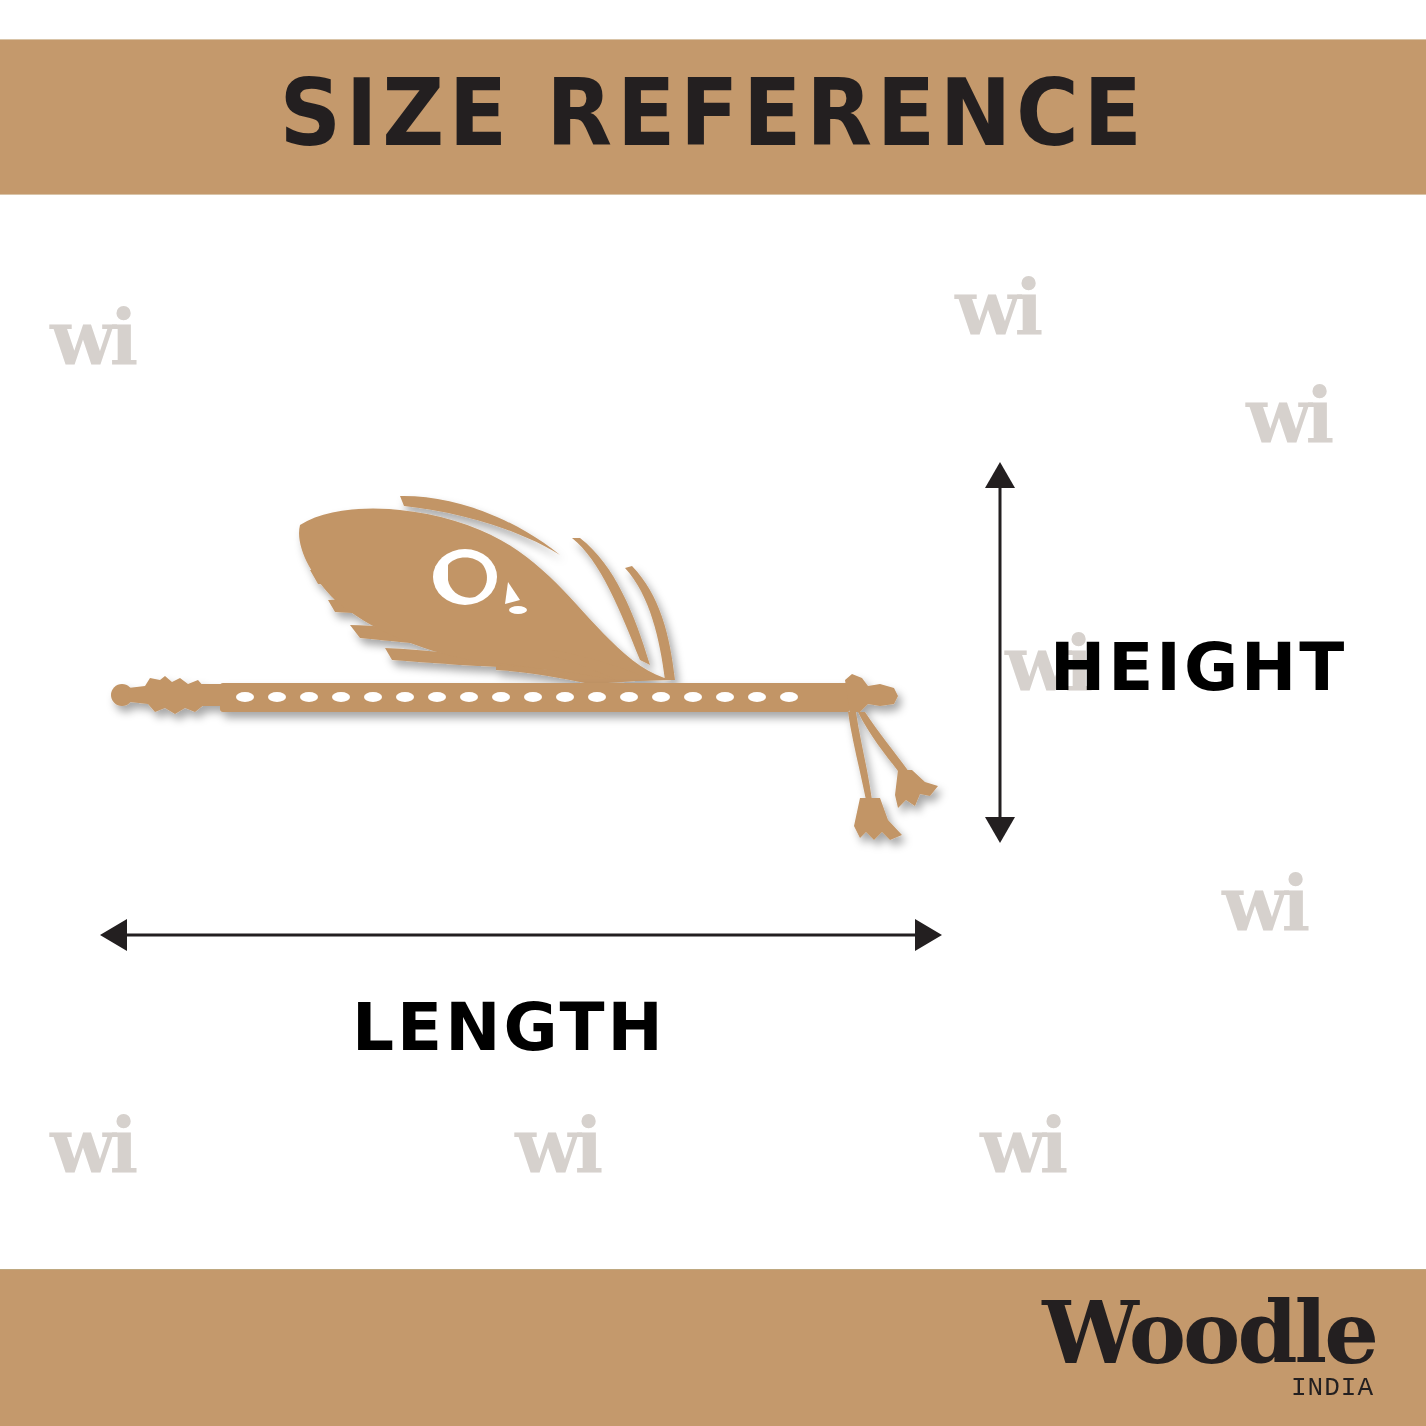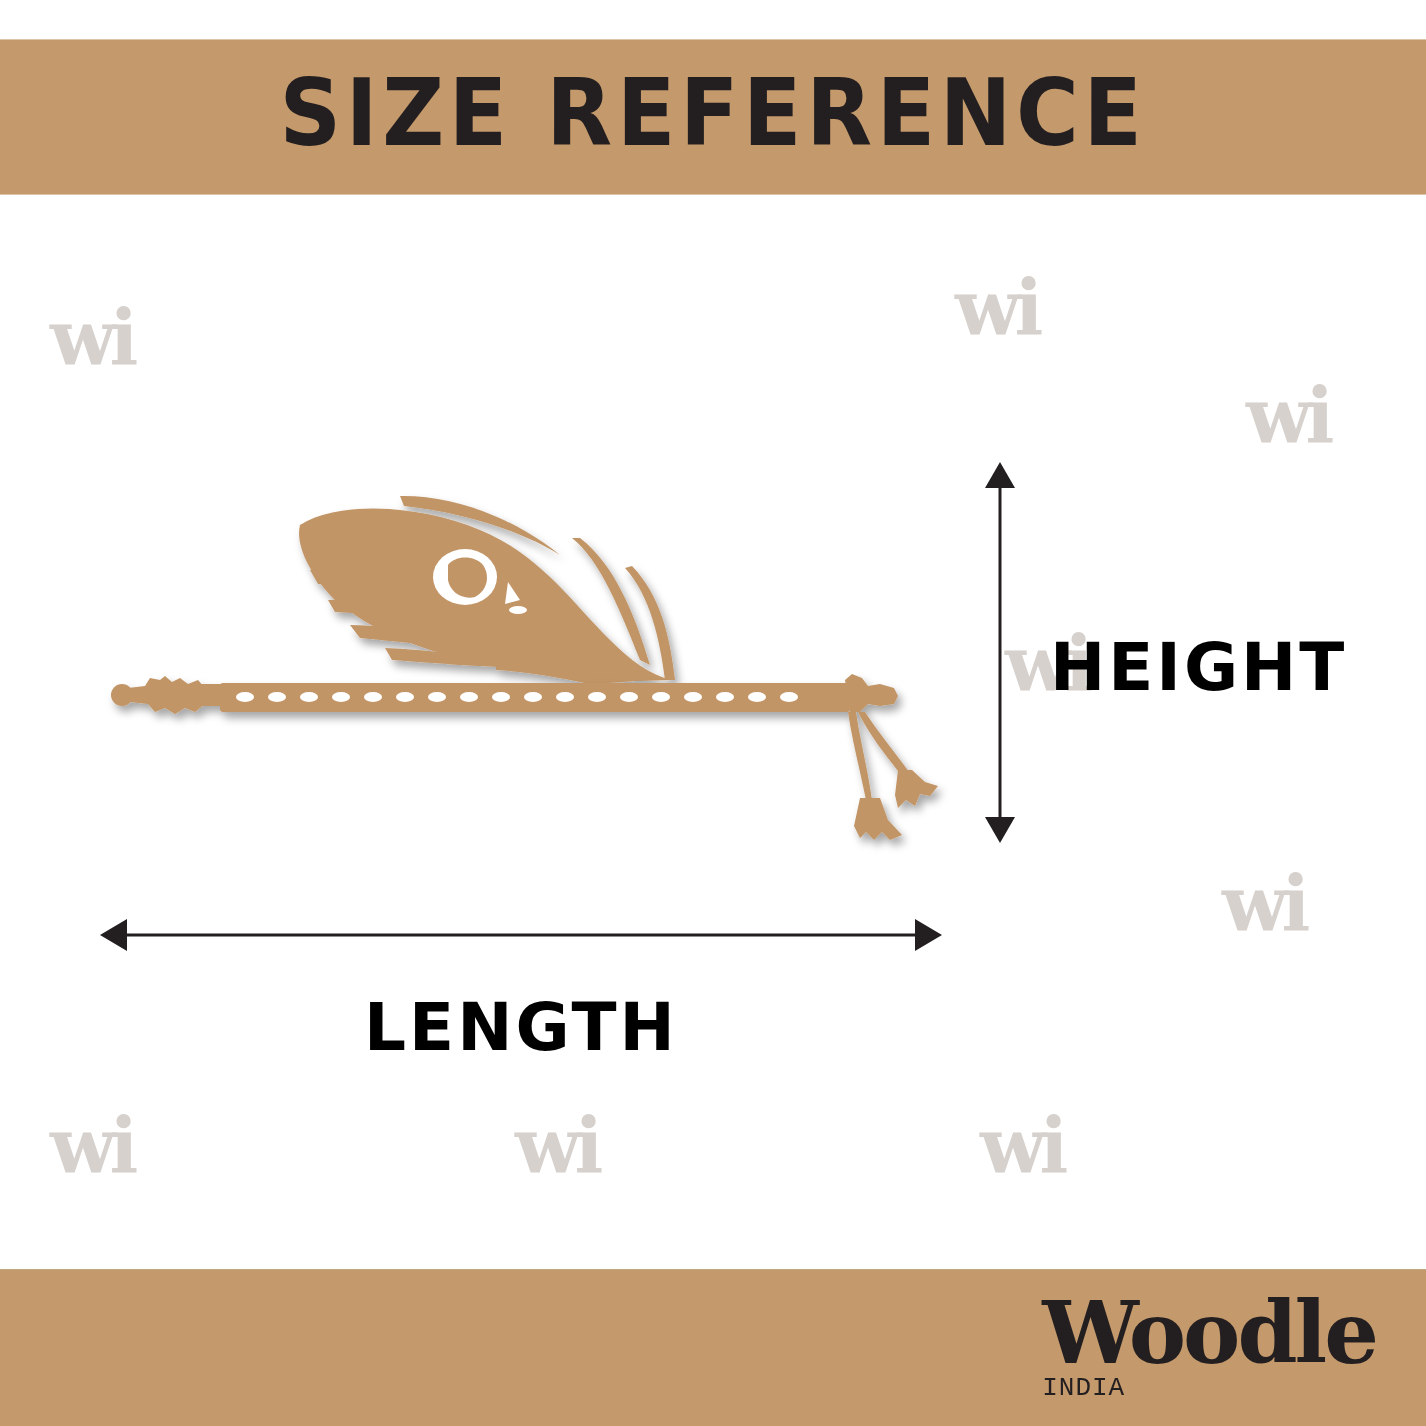--- a/index.html
+++ b/index.html
@@ -25,21 +25,21 @@
     position: absolute; color: #d6d1cd;
     font-family: "DejaVu Serif", serif; font-weight: bold;
     font-size: 76px; line-height: 76px; letter-spacing: -6px;
   }
   .label {
     position: absolute; color: #000000;
     font-family: "DejaVu Sans", sans-serif; font-weight: bold;
     font-size: 66px; line-height: 70px; letter-spacing: 3px; margin-top: 30px;
   }
   .logo {
-    position: absolute; right: 50px; top: 1285px; text-align: left; color: #231f20;
+    position: absolute; right: 50px; top: 1285px; text-align: right; color: #231f20;
   }
   .logo .brand {
     font-family: "DejaVu Serif", serif; font-weight: bold;
     font-size: 86px; line-height: 96px; letter-spacing: -3px;
   }
   .logo .sub {
     font-family: Liberation Mono, monospace;
     font-size: 26px; letter-spacing: 1px; margin-top: -8px; margin-right: 2px;
   }
   svg { position: absolute; left: 0; top: 0; }
@@ -135,19 +135,19 @@
   </g>
 
   <g fill="#231f20" stroke="#231f20">
     <line x1="122" y1="935" x2="922" y2="935" stroke-width="3"></line>
     <polygon points="100,935 127,919 127,951" stroke="none"></polygon>
     <polygon points="942,935 915,919 915,951" stroke="none"></polygon>
   </g>
 </svg>
 
 <div class="label" style="left:1050px;top:603px;">HEIGHT</div>
-<div class="label" style="left:364px;top:963px;">LENGTH</div>
+<div class="label" style="left:352px;top:963px;">LENGTH</div>
 
 <div class="band bottom"></div>
 <div class="logo">
   <div class="brand">Woodle</div>
   <div class="sub">INDIA</div>
 </div>
 
 </body></html>

